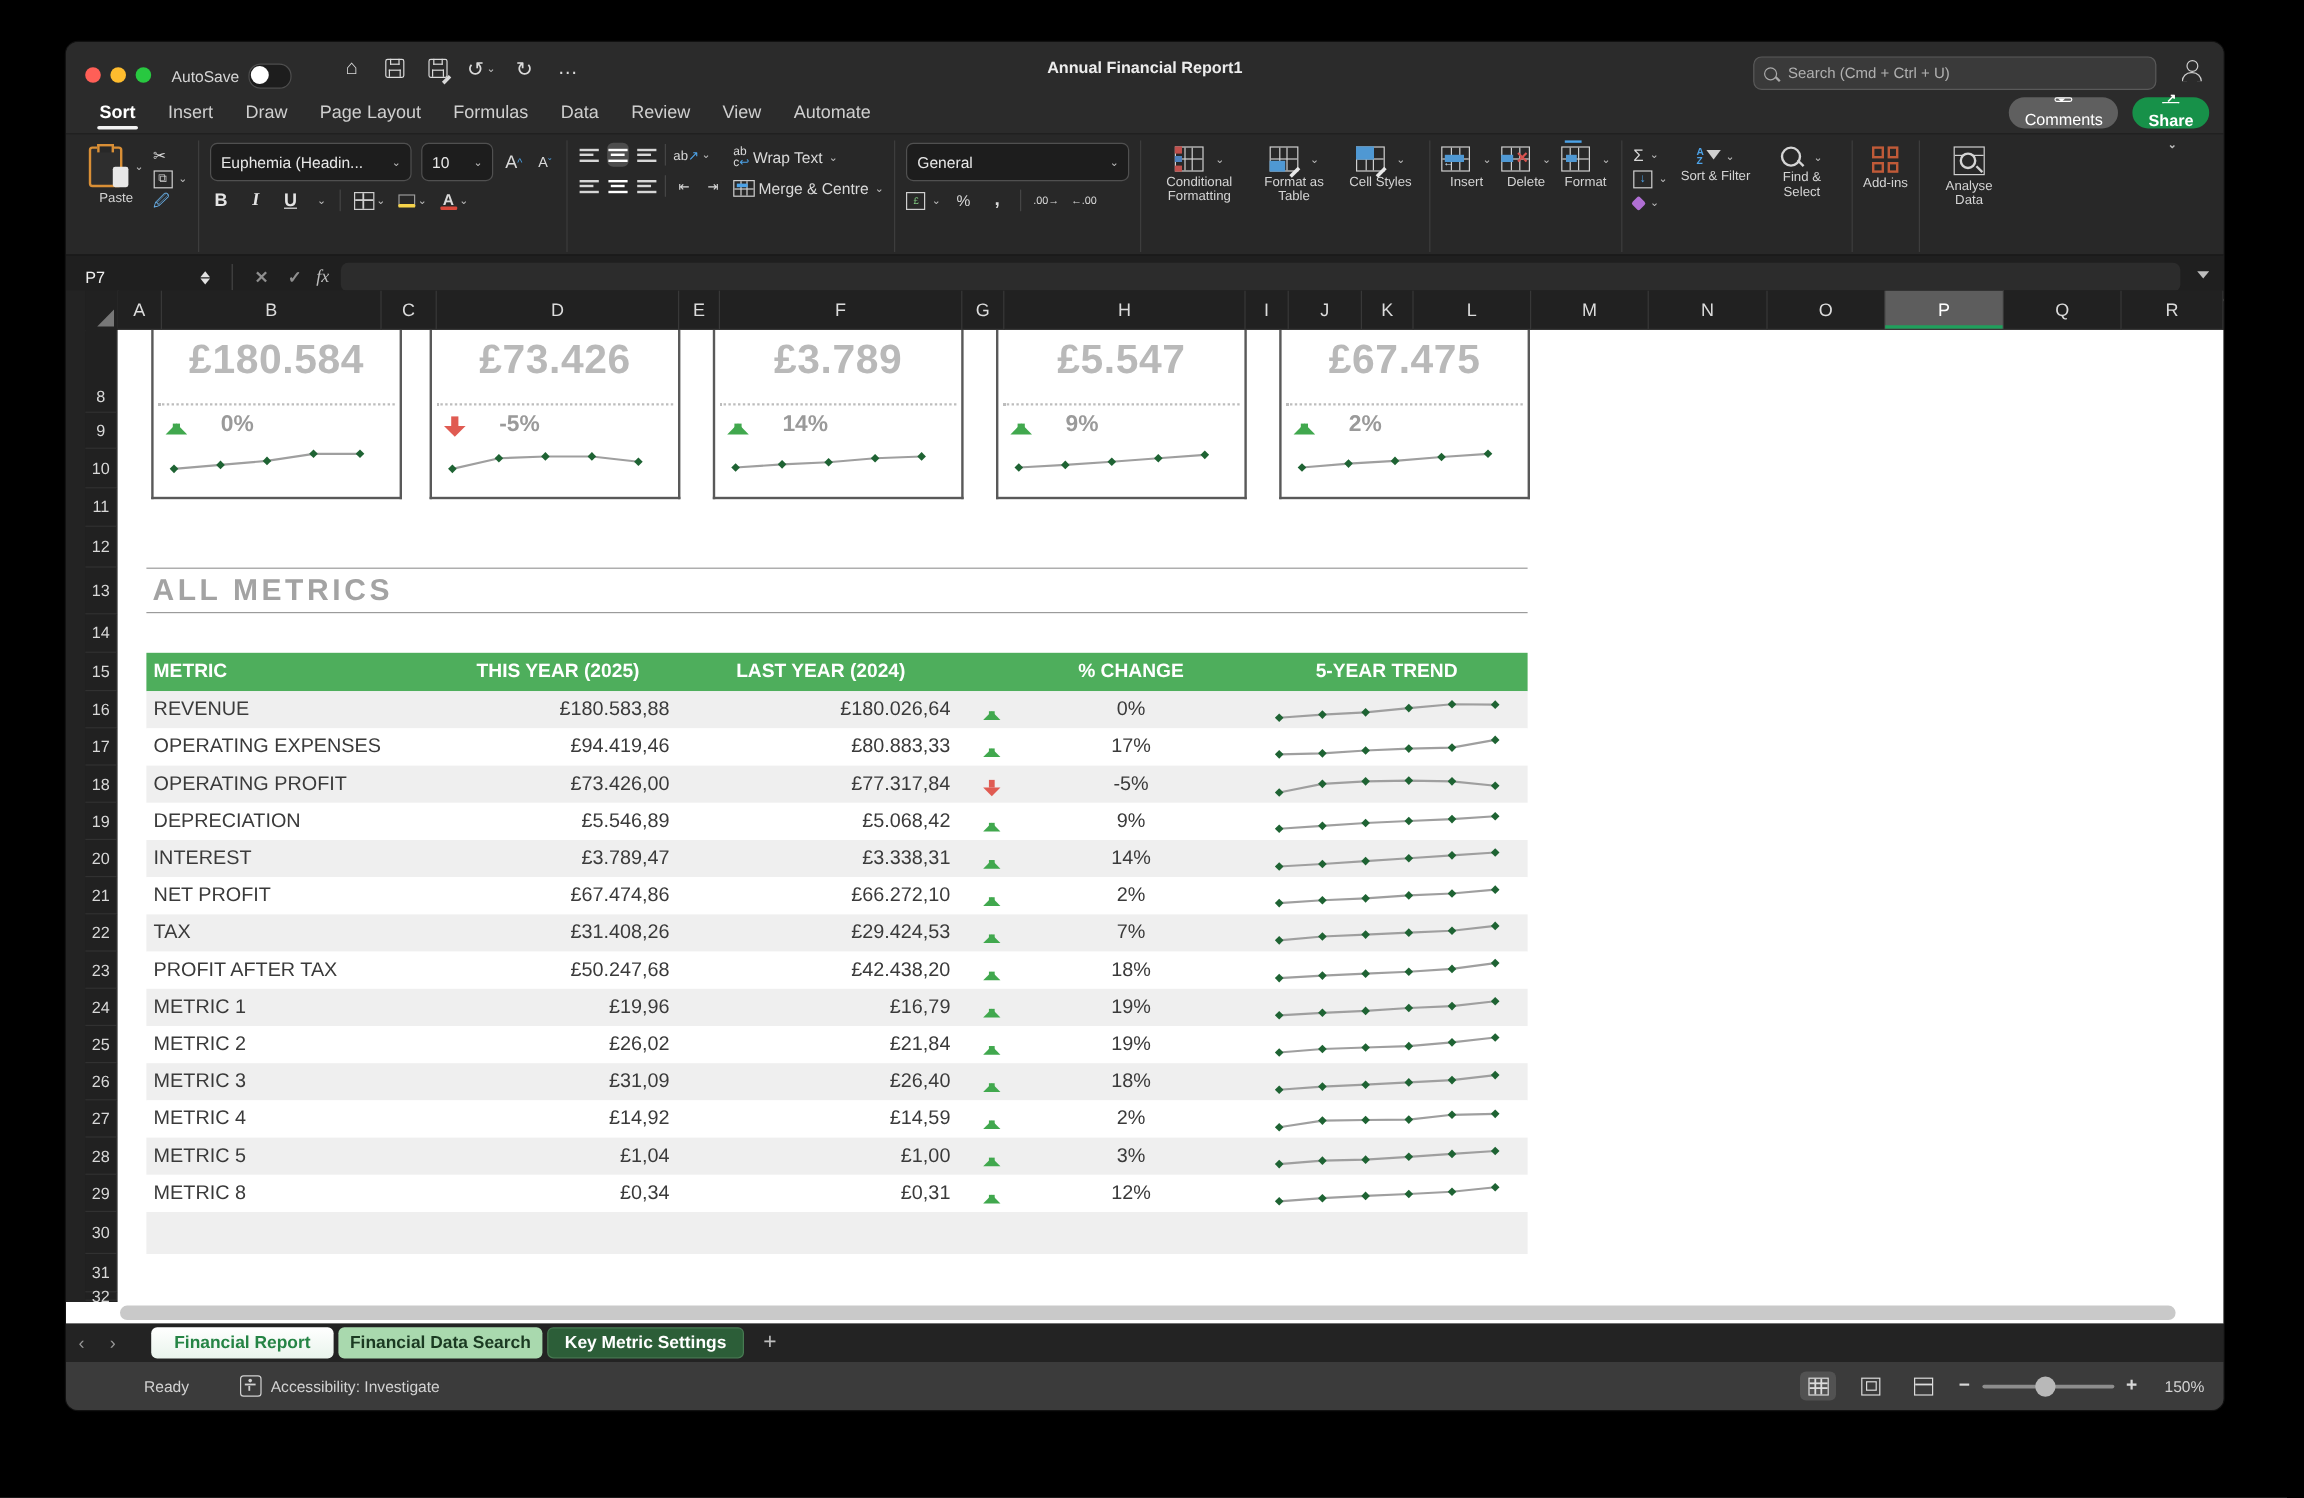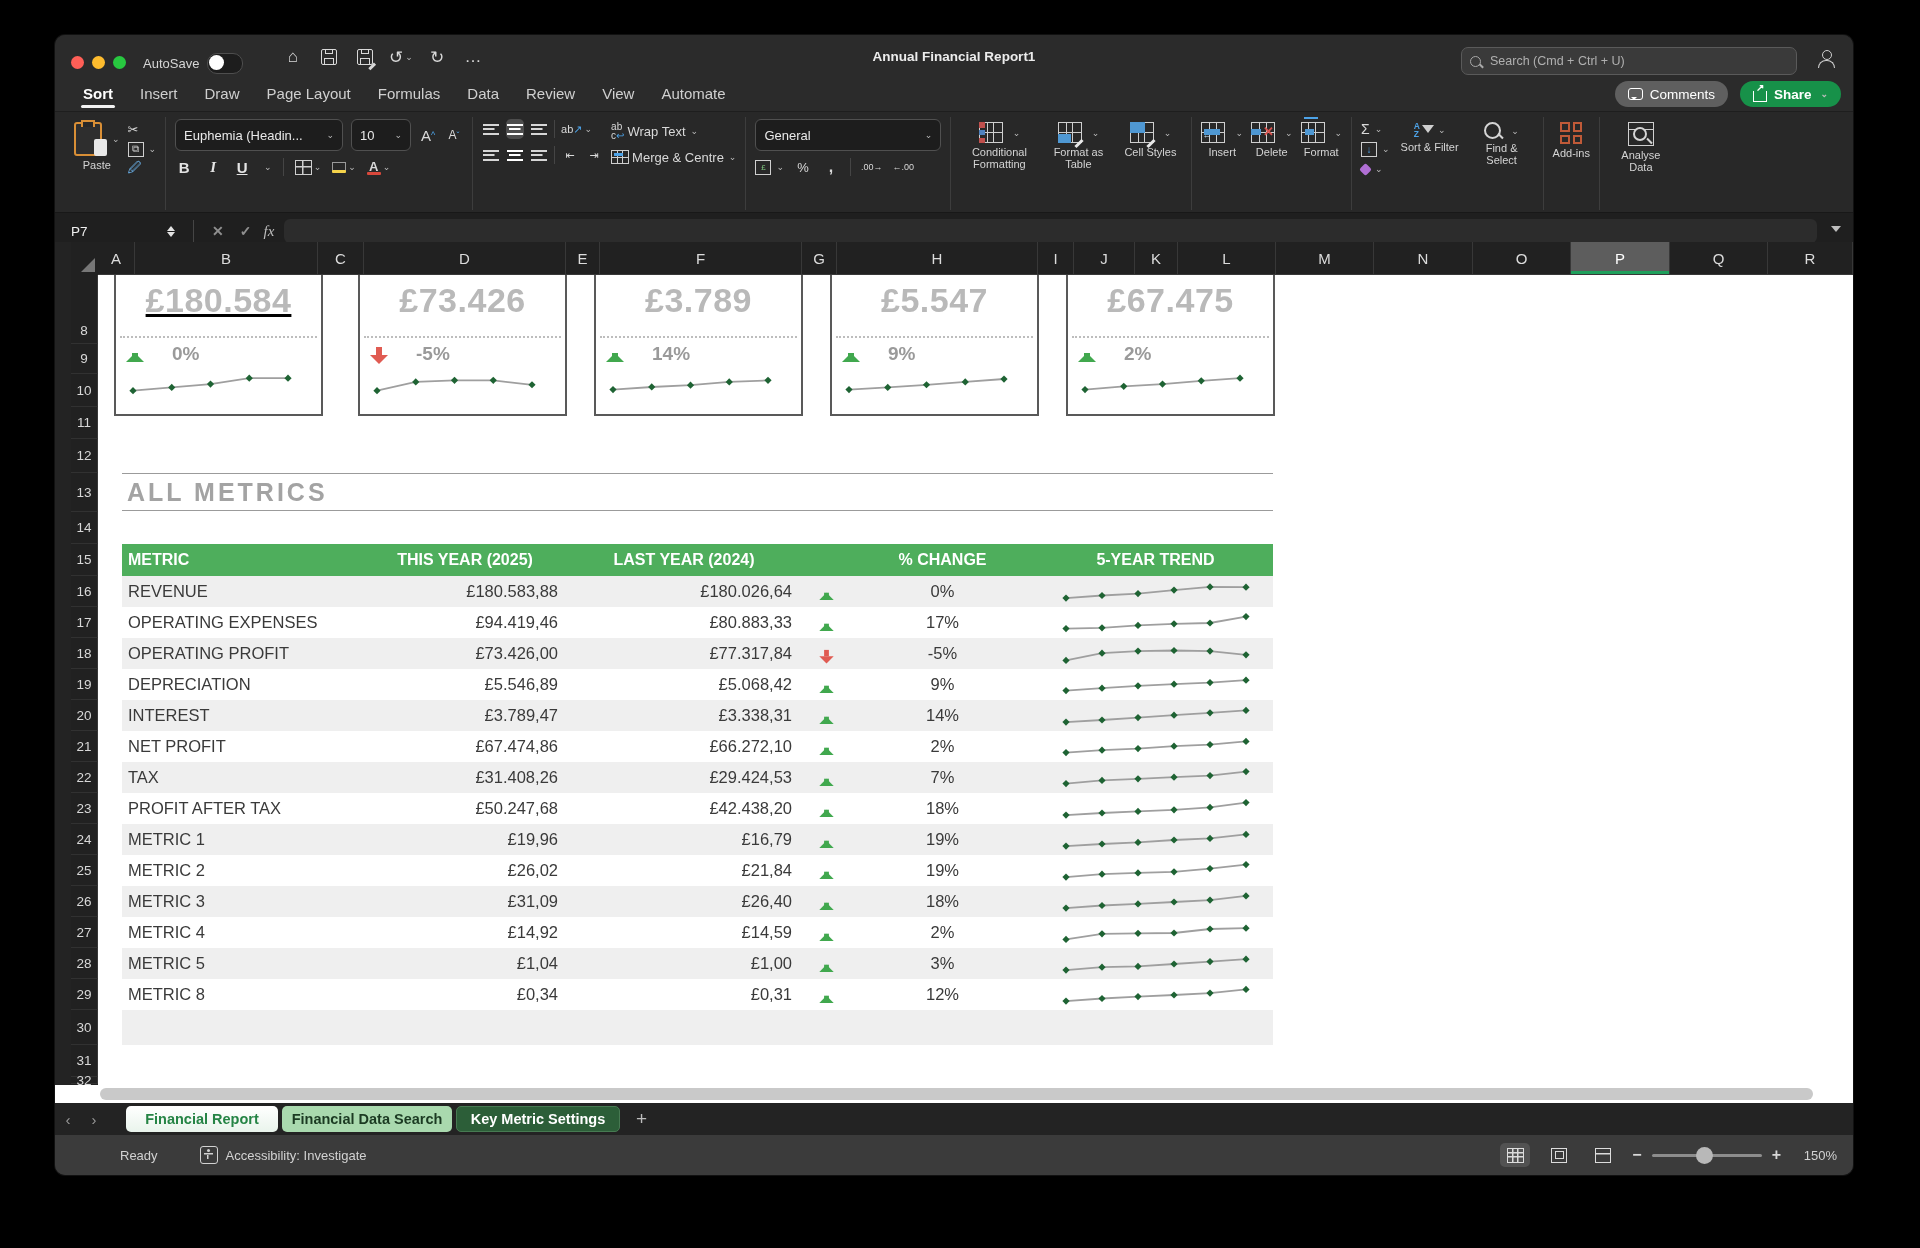--- a/index.html
+++ b/index.html
@@ -33,21 +33,21 @@
   .person{position:absolute;right:18px;top:14px;width:18px;height:18px;}
   .person::before{content:"";position:absolute;left:5px;top:1px;width:8px;height:8px;border:1.6px solid #cfcfcf;border-radius:50%;}
   .person::after{content:"";position:absolute;left:1px;top:11px;width:15px;height:7px;border:1.6px solid #cfcfcf;border-bottom:none;border-radius:8px 8px 0 0;}
 
   
   .ribbontabs{position:relative;height:31px;display:flex;align-items:center;padding-left:28px;gap:27px;background:#2b2b2b;}
   .rtab{color:#cfcfcf;font-size:15px;cursor:default;position:relative;padding-bottom:4px;}
   .rtab.active{color:#fff;font-weight:700;}
   .rtab.active::after{content:"";position:absolute;left:-2px;right:-2px;bottom:-2px;height:3px;background:#f2f2f2;border-radius:2px;}
   .tab-actions{position:absolute;right:12px;top:1px;display:flex;gap:12px;}
-  .pill{height:26px;border-radius:14px;display:flex;align-items:center;gap:7px;padding:0 13px;font-size:13.5px;color:#fff;}
+  .pill{height:26px;border-radius:14px;display:flex;align-items:center;gap:7px;padding:0 13px;font-size:13.5px;color:#fff;flex-direction:column;}
   .pill.comments{background:#5f5f5f;}
   .pill.share{background:#179149;font-weight:600;}
   .bubble{width:13px;height:10px;border:1.5px solid #fff;border-radius:3px;position:relative;}
   .bubble::after{content:"";position:absolute;left:2px;bottom:-4px;border:3px solid transparent;border-top-color:#fff;}
   .shareic{width:12px;height:10px;border:1.5px solid #fff;border-top:none;position:relative;margin-top:4px;}
   .shareic::after{content:"↗";position:absolute;left:2px;top:-9px;font-size:10px;color:#fff;}
 
   
   .ribbon{height:93px;background:#282828;border-top:1px solid #1e1e1e;display:flex;align-items:stretch;padding:5px 8px 2px 10px;}
   .rgroup{display:flex;align-items:flex-start;padding:2px 9px 0 9px;border-right:1px solid #3d3d3d;gap:8px;}
@@ -575,21 +575,21 @@
           <div class="rowh" style="height: 31px;">26</div>
           <div class="rowh" style="height: 31px;">27</div>
           <div class="rowh" style="height: 31px;">28</div>
           <div class="rowh" style="height: 31px;">29</div>
           <div class="rowh" style="height: 35px;">30</div>
           <div class="rowh" style="height: 32px;">31</div>
           <div class="rowh" style="height: 7px;">32</div>
         </div>
     <div class="canvas">
       <div id="kpis">
-            <div class="kpi" style="left: 16px; text-decoration: underline;">
+            <div class="kpi" style="left: 28px;">
     <div class="val">£180.584</div>
     <div class="divid"></div>
     <div class="chline">
       <span class="arrow up">
                   <span class="head"></span>
                   <span class="stem"></span>
                 </span>
       <span class="pct">0%</span>
     </div>
   <svg width="165" height="32" viewBox="0 0 165 32">

